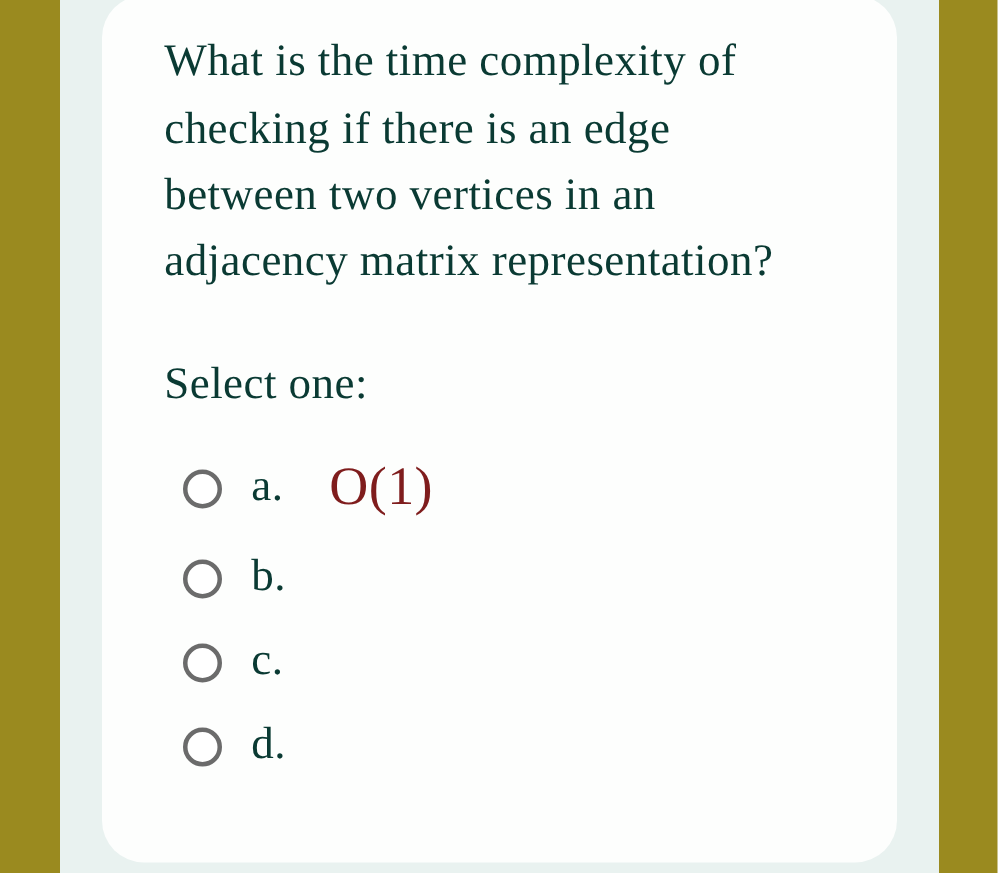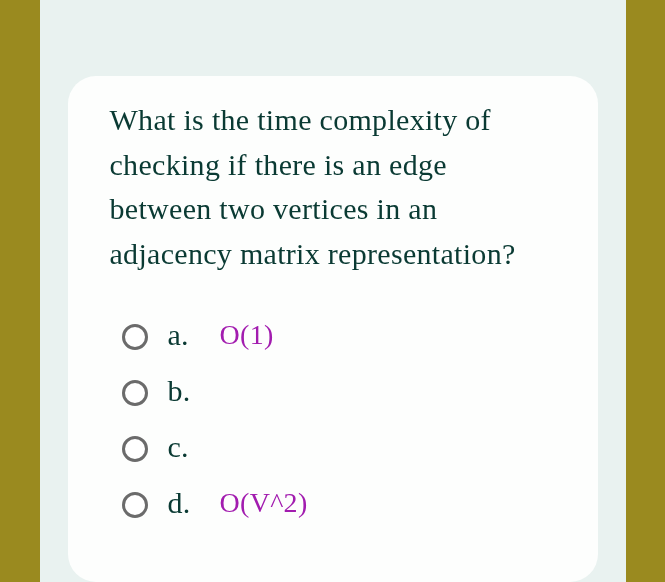--- a/index.html
+++ b/index.html
@@ -12,21 +12,21 @@
       align-items: flex-start;
       font-family: Georgia, 'Times New Roman', serif;
       overflow: hidden;
     }
     .outer-wrap {
       width: 586px;
       height: 582px;
       background: #e9f2f0;
       display: flex;
       justify-content: center;
-      align-items: flex-end;
+      align-items: center;
     }
     .card {
       width: 530px;
       background: #fdfefd;
       border-radius: 28px;
       padding: 22px 42px 40px 42px;
       margin-top: -10px;
     }
     .question-text {
       color: #0a3a33;
@@ -60,31 +60,32 @@
       cursor: pointer;
     }
     .opt-letter {
       color: #0a3a33;
       font-size: 30px;
       width: 52px;
       margin-left: 20px;
       letter-spacing: 0.3px;
     }
     .opt-text {
-      color: #a21caf;
-      font-size: 28px;
+      color: #7f1d1d;
+      font-size: 36px;
       letter-spacing: 0.3px;
     }
   </style>
 </head>
 <body>
 
 <div class="outer-wrap">
   <div class="card">
     <p class="question-text">What is the time complexity of checking if there is an edge between two vertices in an adjacency matrix representation?</p>
+    <p class="select-one">Select one:</p>
     <div class="options">
 
       <div class="option-row">
         <div class="radio"></div>
         <span class="opt-letter">a.</span>
         <span class="opt-text">O(1)</span>
       </div>
 
       <div class="option-row">
         <div class="radio"></div>
@@ -92,18 +93,17 @@
       </div>
 
       <div class="option-row">
         <div class="radio"></div>
         <span class="opt-letter">c.</span>
       </div>
 
       <div class="option-row">
         <div class="radio"></div>
         <span class="opt-letter">d.</span>
-        <span class="opt-text">O(V^2)</span>
       </div>
 
     </div>
   </div>
 </div>
 
 </body></html>

